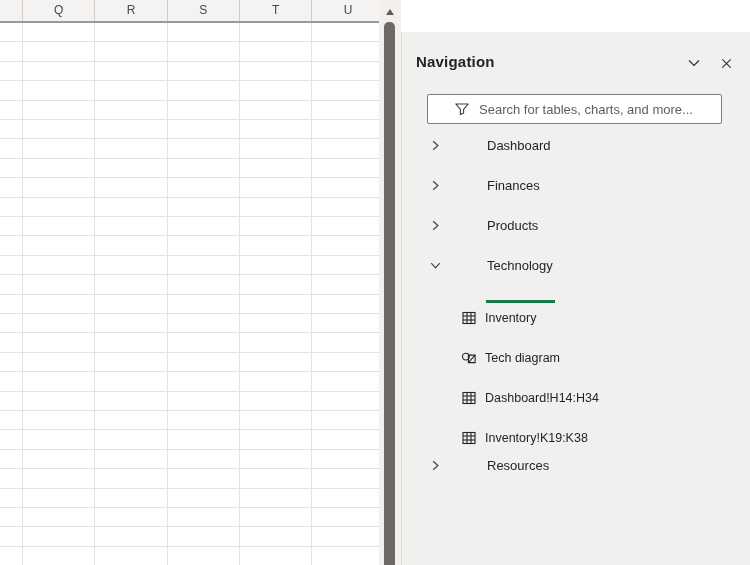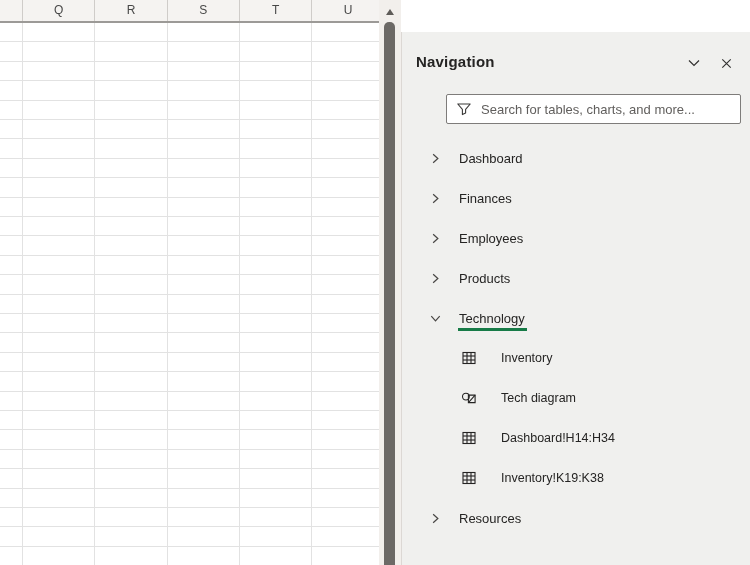--- a/index.html
+++ b/index.html
@@ -32,37 +32,37 @@
   .nav-panel { position:absolute; left:401px; top:0; width:349px; height:565px;
                background:#f0f0ee; border-left:1px solid #dcd8d4;margin-top:32px; }
   .nav-title { position:absolute; left:14px; top:21px; font-size:15px; font-weight:700;
                color:#252423; letter-spacing:.2px; }
   .panel-btn { position:absolute; top:22px; width:18px; height:18px; cursor:pointer;
                display:flex; align-items:center; justify-content:center; }
   .panel-btn svg { display:block; }
   .btn-collapse { left:283px; }
   .btn-close { left:315px; }
 
-  .search-box { position:absolute; left:44px; top:62px; width:295px; height:30px;
+  .search-box { position:absolute; left:25px; top:62px; width:295px; height:30px;
                 background:#fff; border:1px solid #7e7c7a; border-radius:2px;
-                display:flex; align-items:center; padding-left:9px; }
+                display:flex; align-items:center; padding-left:26px; }
   .search-box svg { flex:0 0 auto; }
   .search-input { border:none; outline:none; background:transparent; margin-left:9px;
                   font-family:"Liberation Sans", sans-serif; font-size:13px; color:#252423;
                   width:240px; }
   .search-input::placeholder { color:#605e5c; opacity:1; }
 
   .nav-list { position:absolute; left:0; top:106px; width:100%; height:459px; overflow:hidden; }
-  .nav-item { height:40px; display:flex; align-items:center; cursor:pointer; }
+  .nav-item { height:40px; display:flex; cursor:pointer;gap:28px; }
   .nav-item .chev { margin-left:26px; width:15px; height:15px; flex:0 0 auto; }
   .nav-item .label { margin-left:16px; font-size:13px; color:#252423; position:relative; }
   .nav-item .label.active { font-weight:400; }
   .nav-item .label.active::after { content:""; position:absolute; left:-1px; right:-2px;
                   bottom:-5px; height:3px; background:var(--accent,#177b47); }
-  .sub-item { height:40px; display:flex; align-items:center; cursor:pointer;gap:16px; }
+  .sub-item { height:40px; display:flex; align-items:center; cursor:pointer; }
   .sub-item .sicon { margin-left:59px; width:16px; height:16px; flex:0 0 auto; }
   .sub-item .label { margin-left:8px; font-size:12.5px; color:#252423; }
 </style>
 </head>
 <body>
 
 <div class="app">
 
   <div class="grid-area">
     <div class="col-headers">
@@ -117,26 +117,20 @@
         <div class="nav-item">
           <svg width="15" height="15" viewBox="0 0 16 16" class="chev">
             <path d="M5.5 3.5 L10.5 8 L5.5 12.5" fill="none" stroke="#484644" stroke-width="1.3"></path>
           </svg>
           <span class="label">Finances</span>
         </div>
         <div class="nav-item">
           <svg width="15" height="15" viewBox="0 0 16 16" class="chev">
             <path d="M5.5 3.5 L10.5 8 L5.5 12.5" fill="none" stroke="#484644" stroke-width="1.3"></path>
           </svg>
-          <span class="label">Employees</span>
-        </div>
-        <div class="nav-item">
-          <svg width="15" height="15" viewBox="0 0 16 16" class="chev">
-            <path d="M5.5 3.5 L10.5 8 L5.5 12.5" fill="none" stroke="#484644" stroke-width="1.3"></path>
-          </svg>
           <span class="label">Products</span>
         </div>
         <div class="nav-item">
           <svg width="15" height="15" viewBox="0 0 16 16" class="chev">
             <path d="M3.5 5.5 L8 10.5 L12.5 5.5" fill="none" stroke="#484644" stroke-width="1.3"></path>
           </svg>
           <span class="label active">Technology</span>
         </div>
         <div class="sub-item">
           <svg width="16" height="16" viewBox="0 0 16 16" fill="none" stroke="#252423" stroke-width="1.1" class="sicon">

